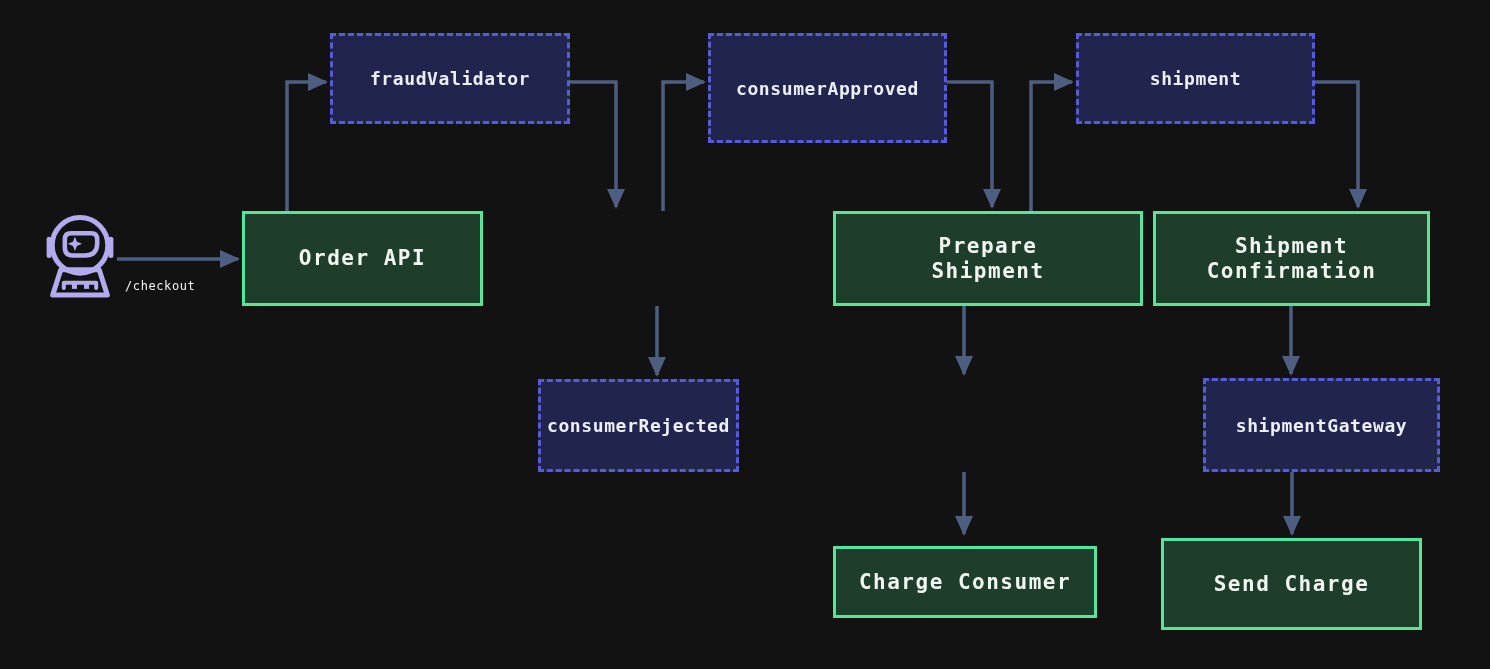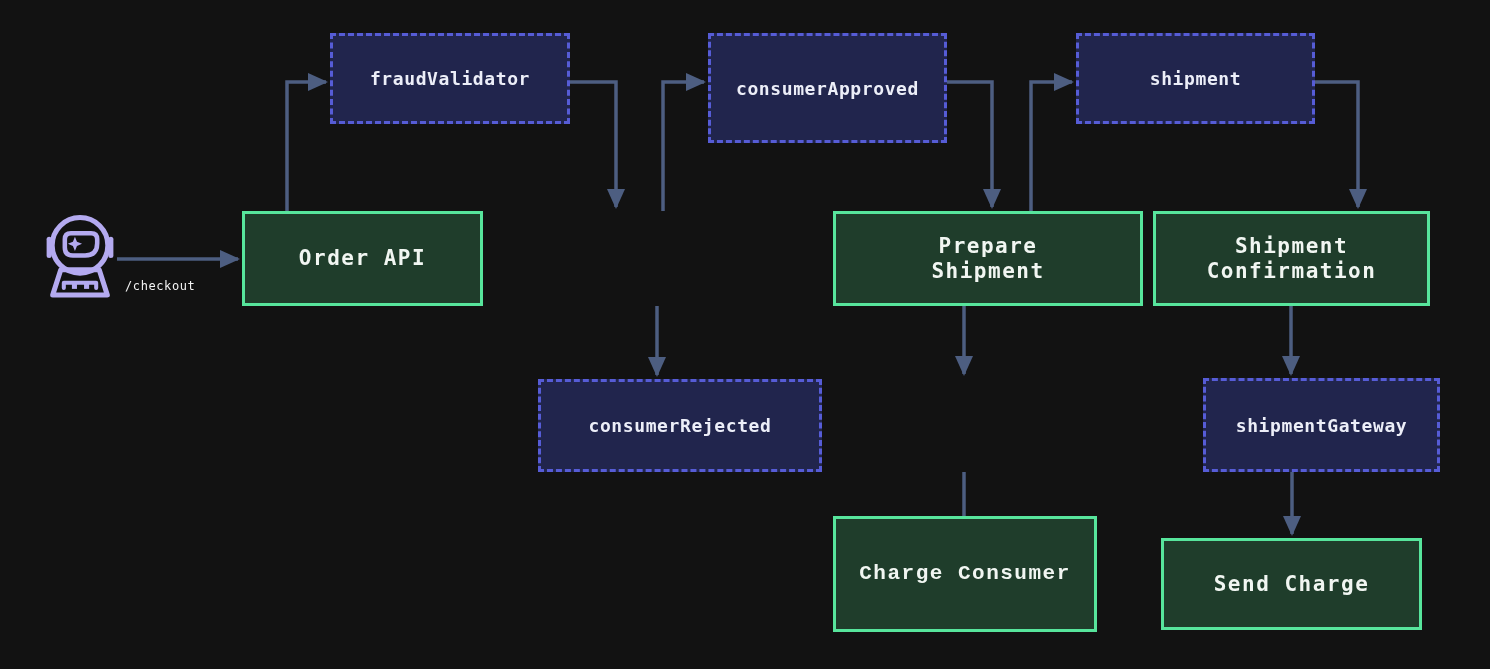--- a/index.html
+++ b/index.html
@@ -52,27 +52,27 @@
     font-size: 18px;
     letter-spacing: 0.6px;
     color: #eceef8;
   }
 
   
   .n-order    { left: 242px;  top: 211px; width: 241px; height: 95px; }
   .n-fraud    { left: 538px;  top: 211px; width: 239px; height: 95px; }
   .n-prep     { left: 833px;  top: 211px; width: 310px; height: 95px; }
   .n-shipconf { left: 1153px; top: 211px; width: 277px; height: 95px; }
-  .n-charge   { left: 833px;  top: 516px; width: 264px; height: 116px; font-family: Liberation Mono, monospace; }
+  .n-charge   { left: 833px;  top: 546px; width: 264px; height: 72px; }
   .n-send     { left: 1161px; top: 538px; width: 261px; height: 92px; }
 
   .t-fraudval { left: 330px;  top: 33px;  width: 240px; height: 91px; }
   .t-consappr { left: 708px;  top: 33px;  width: 239px; height: 110px; }
   .t-ship     { left: 1076px; top: 33px;  width: 239px; height: 91px; }
-  .t-consrej  { left: 538px;  top: 379px; width: 284px; height: 93px; }
+  .t-consrej  { left: 538px;  top: 379px; width: 201px; height: 93px; }
   .t-paygw    { left: 843px;  top: 378px; width: 239px; height: 94px; }
   .t-shipgw   { left: 1171px; top: 378px; width: 237px; height: 94px; margin-left: 32px; }
 
   .actor {
     position: absolute;
     left: 45px;
     top: 210px;
     width: 185px;
     height: 92px;
   }

